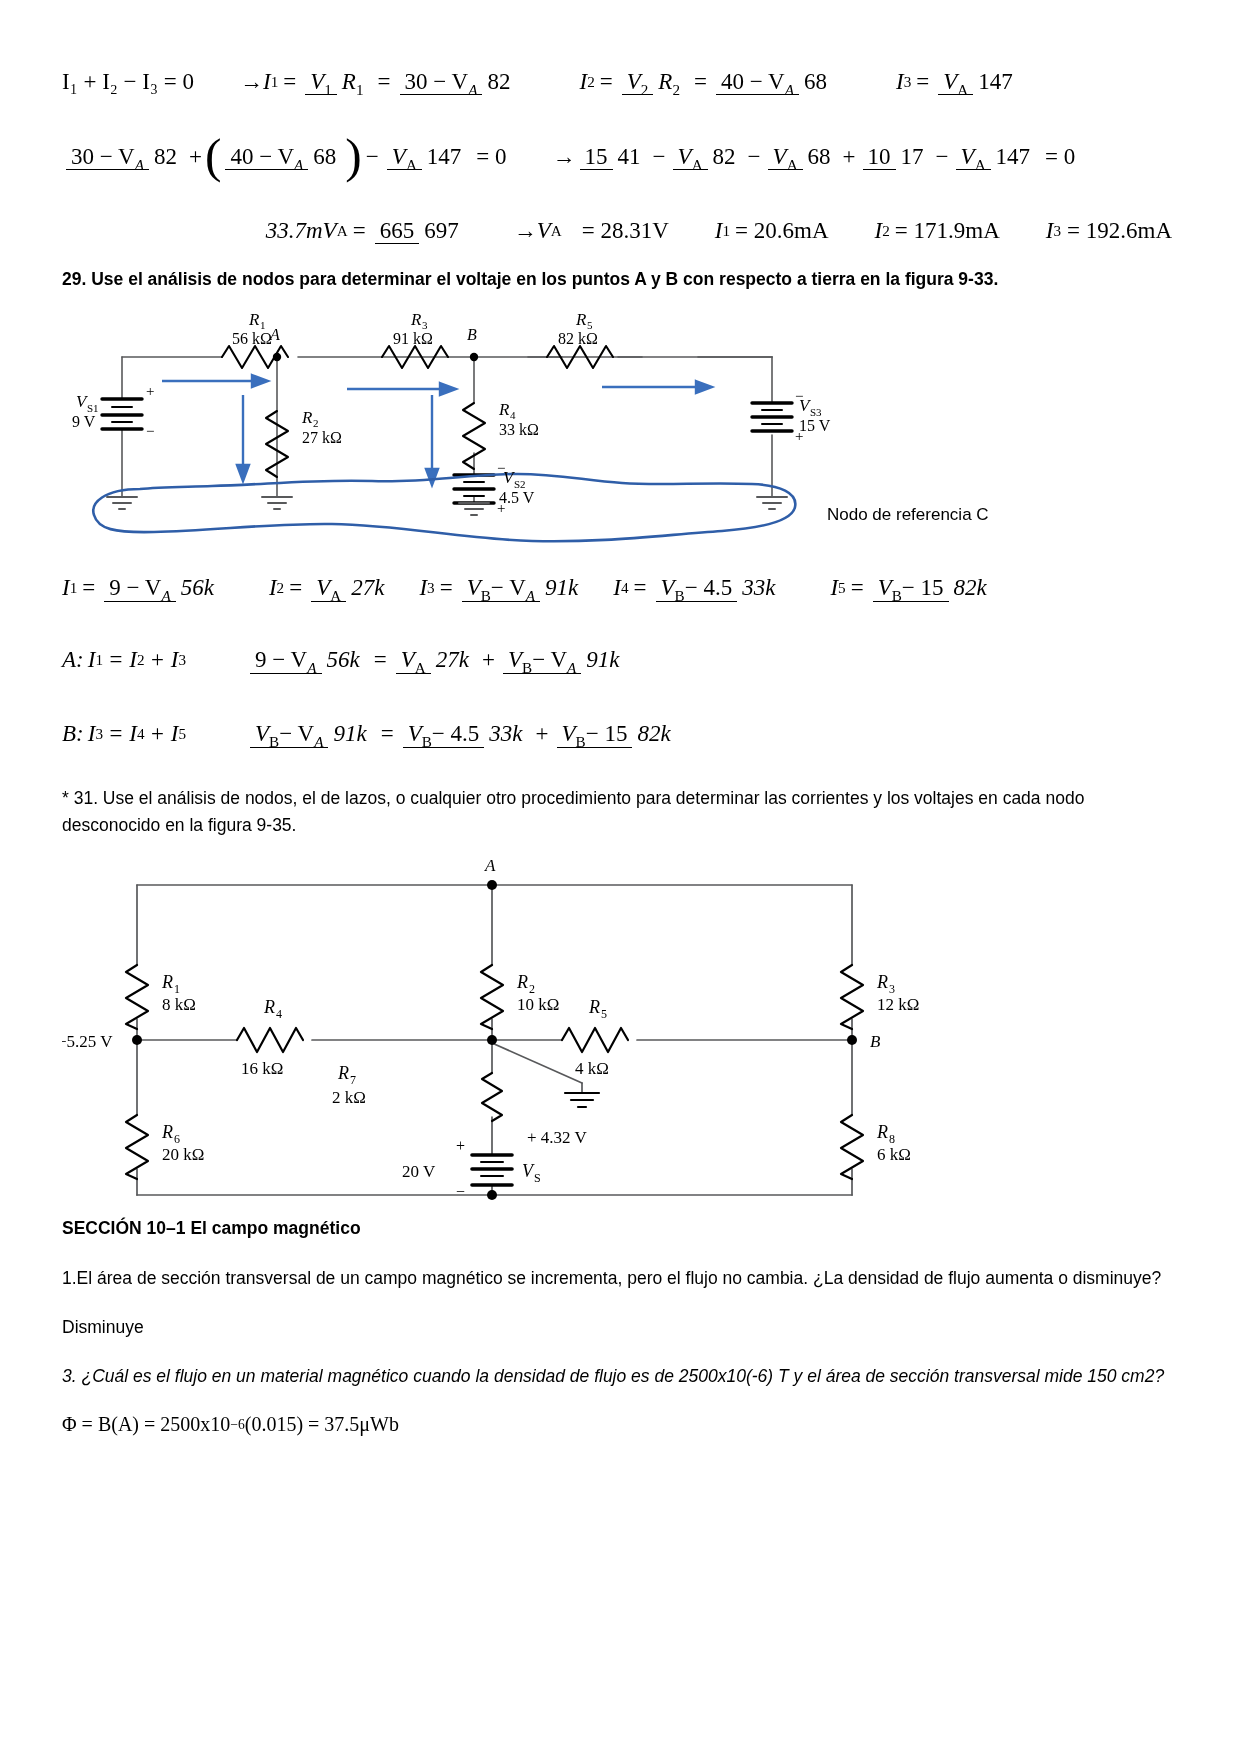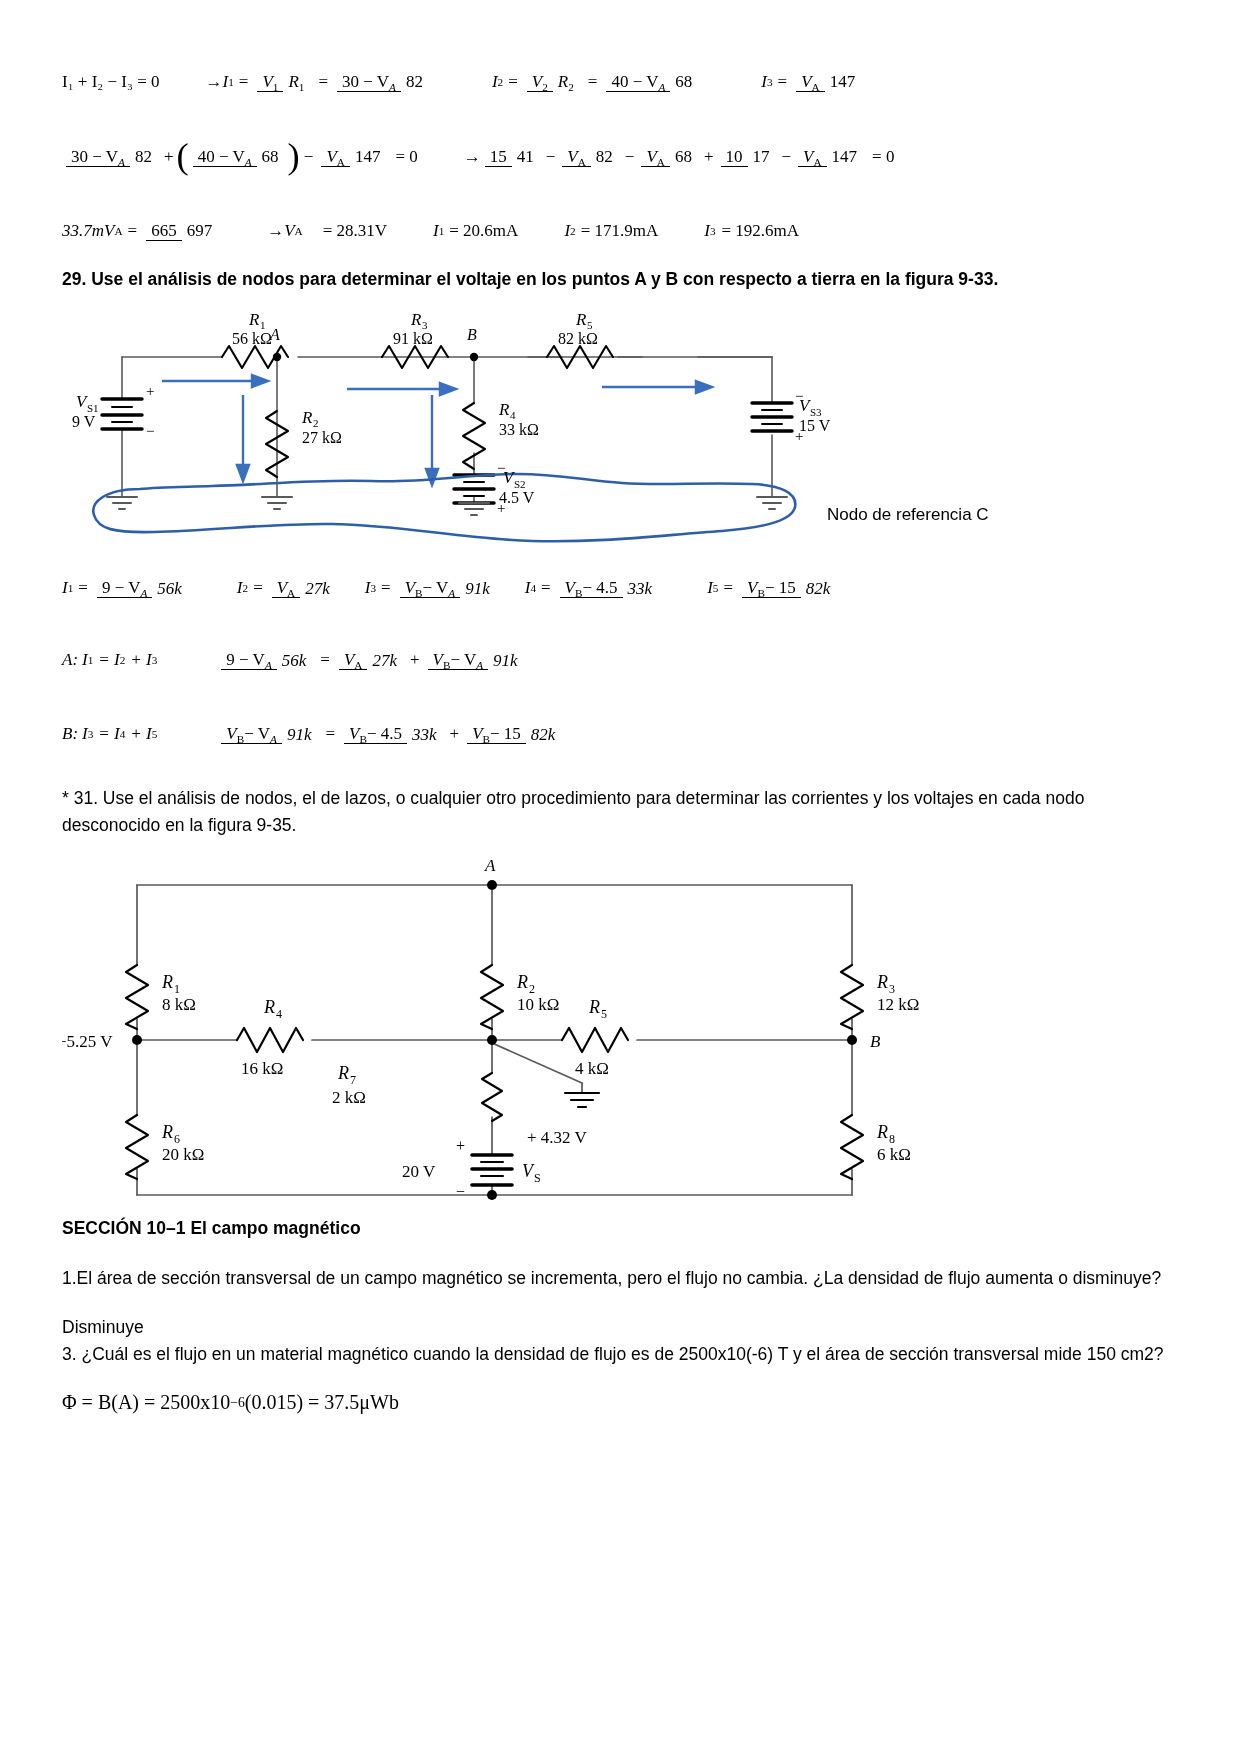--- a/index.html
+++ b/index.html
@@ -19,21 +19,21 @@
   .content{
     position:absolute;
     left:62px;
     top:44px;
     width:1110px;
   }
 
   
   .math{
     font-family:"Liberation Serif", serif;
-    font-size:17px;
+    font-size:23px;
     color:#000;
   }
   .mrow{
     display:flex;
     align-items:center;
     flex-wrap:nowrap;
     white-space:nowrap;
   }
   .it{font-style:italic;}
   .sub{font-size:.66em; vertical-align:sub; font-style:italic; line-height:0;}
@@ -161,21 +161,21 @@
         <span class="den">17</span>
       </span>
       <span style="margin:0 3px;">−</span>
       <span class="frac">
         <span class="num"><span class="it">V</span><span class="subn">A</span></span>
         <span class="den">147</span>
       </span>
       <span style="margin-left:6px;">= 0</span>
     </div>
 
-    <div class="math mrow eqblock" style="margin-top:12px;height:62px;">
+    <div class="math mrow eqblock" style="margin-top:12px;height:62px;justify-content:flex-end;">
       <span class="it">33.7mV</span>
         <span class="subn">A</span>
       <span style="margin:0 5px;">=</span>
       <span class="frac">
         <span class="num">665</span>
         <span class="den">697</span>
       </span>
       <span class="gap-l"></span>
       <span>→</span>
       <span class="it">V</span>
@@ -568,21 +568,21 @@
           <text x="394" y="342" font-size="16">−</text>
 
           <text x="-5" y="192" font-size="17" font-family="Liberation Serif, serif">−5.25 V</text>
         </g>
       </svg>
     </div>
 
     <p class="ptext bold" style="margin-top:8px;">SECCIÓN 10–1 El campo magnético</p>
     <p class="ptext" style="margin-top:22px;">1.El área de sección transversal de un campo magnético se incrementa, pero el flujo no cambia. ¿La densidad de flujo aumenta o disminuye?</p>
     <p class="ptext" style="margin-top:22px;">Disminuye</p>
-    <p class="ptext" style="">3. ¿Cuál es el flujo en un material magnético cuando la densidad de flujo es de 2500x10(-6) T y el área de sección transversal mide 150 cm2?</p>
+    <p class="ptext" style="margin-top:22px;font-style:italic;">3. ¿Cuál es el flujo en un material magnético cuando la densidad de flujo es de 2500x10(-6) T y el área de sección transversal mide 150 cm2?</p>
 
     <div class="math mrow" style="margin-top:20px;height:30px;font-size:20px;">
       <span>Φ = B(A) = 2500x10</span>
         <span style="font-size:.68em;vertical-align:super;line-height:0;">−6</span>
         <span>(0.015) = 37.5μWb</span>
     </div>
 
 
   </div>
 </div>

